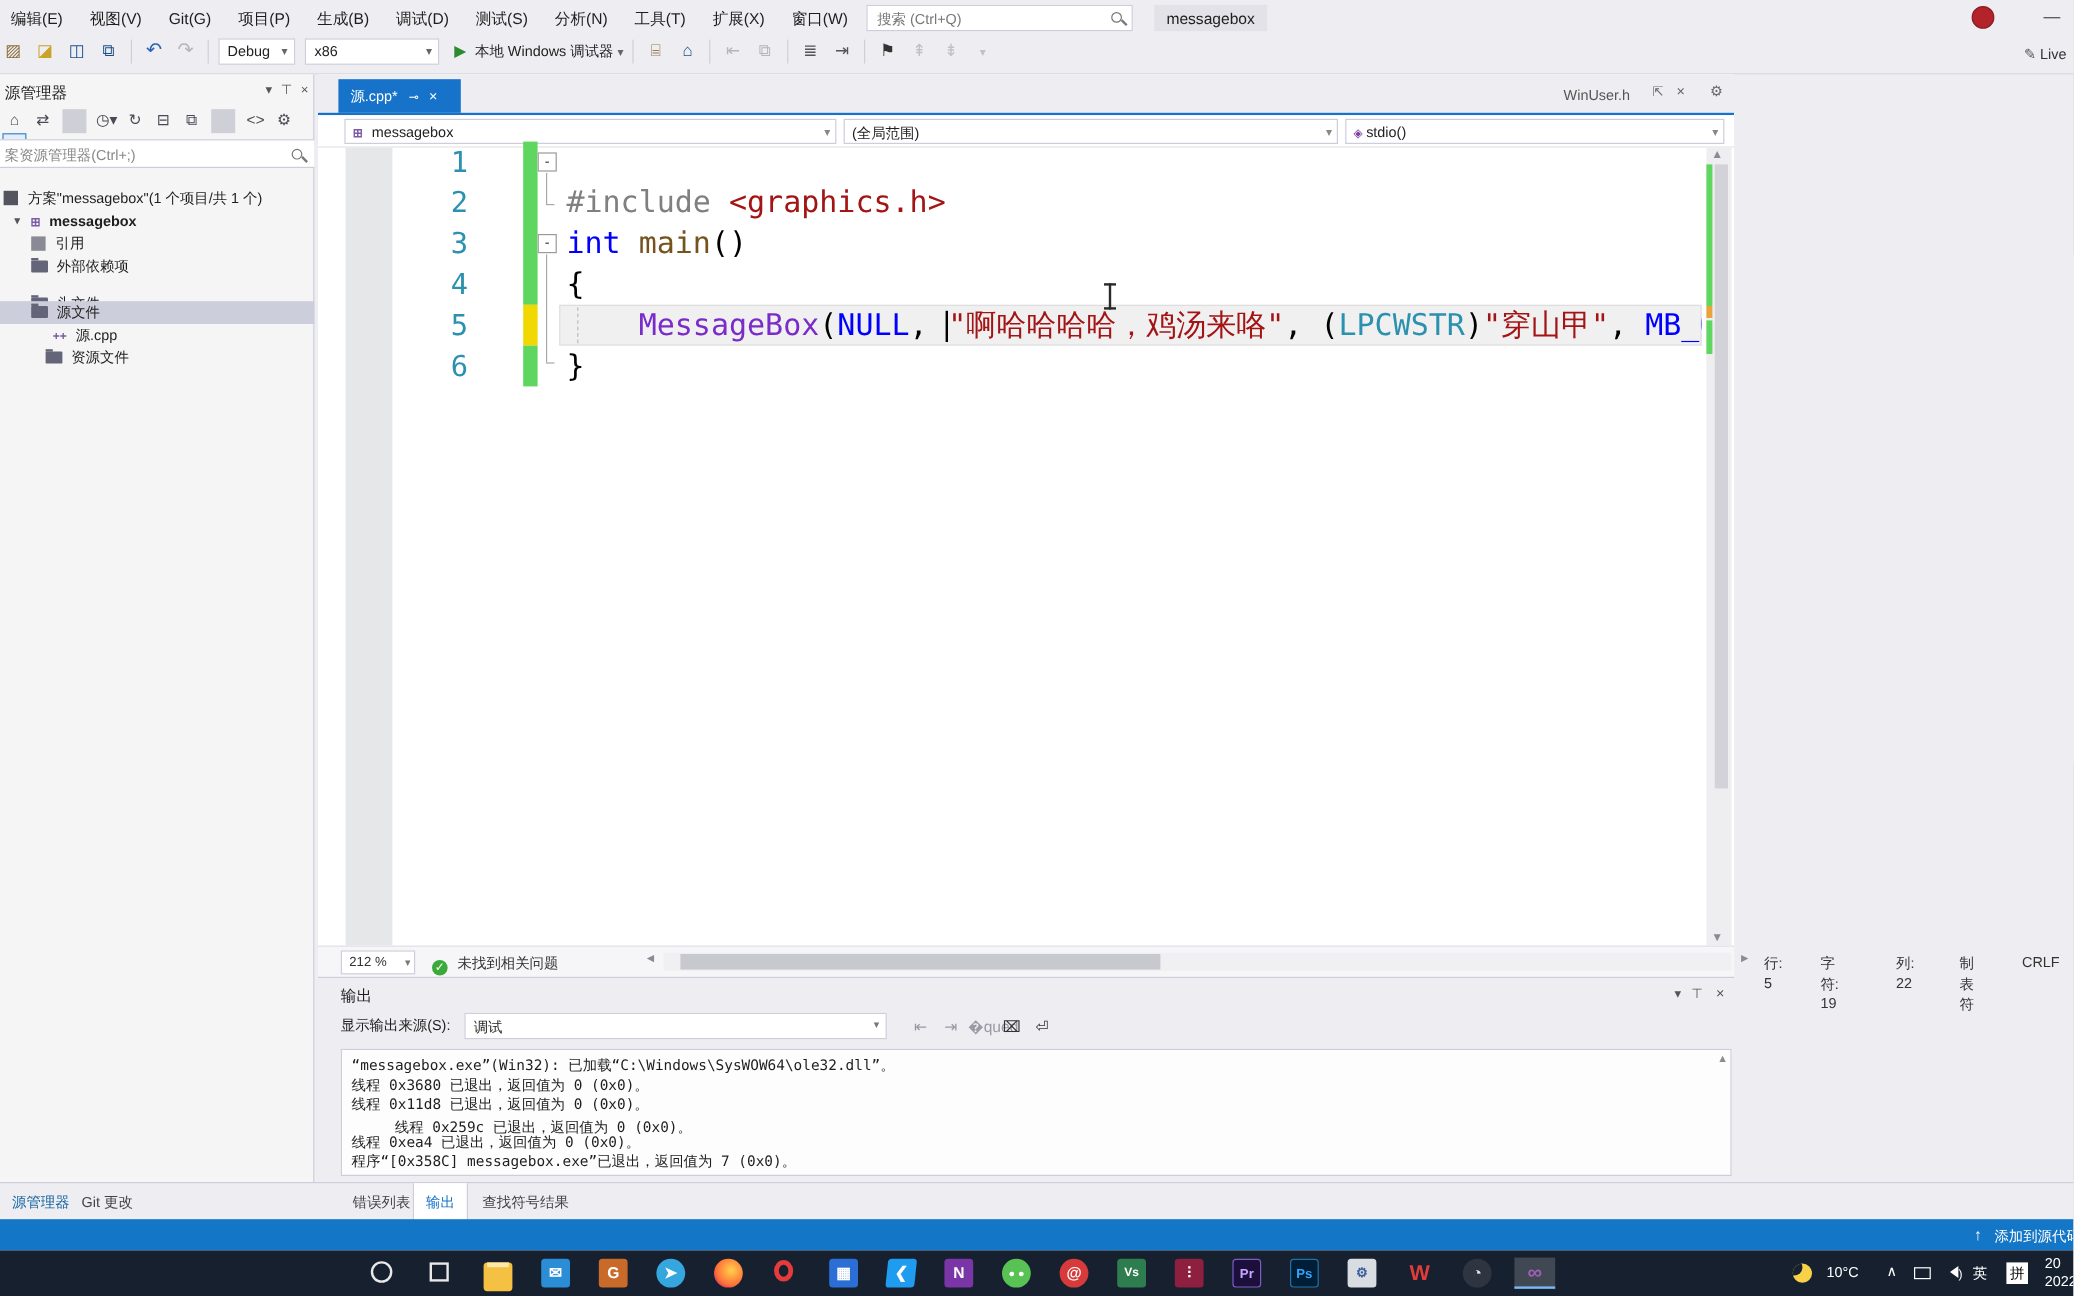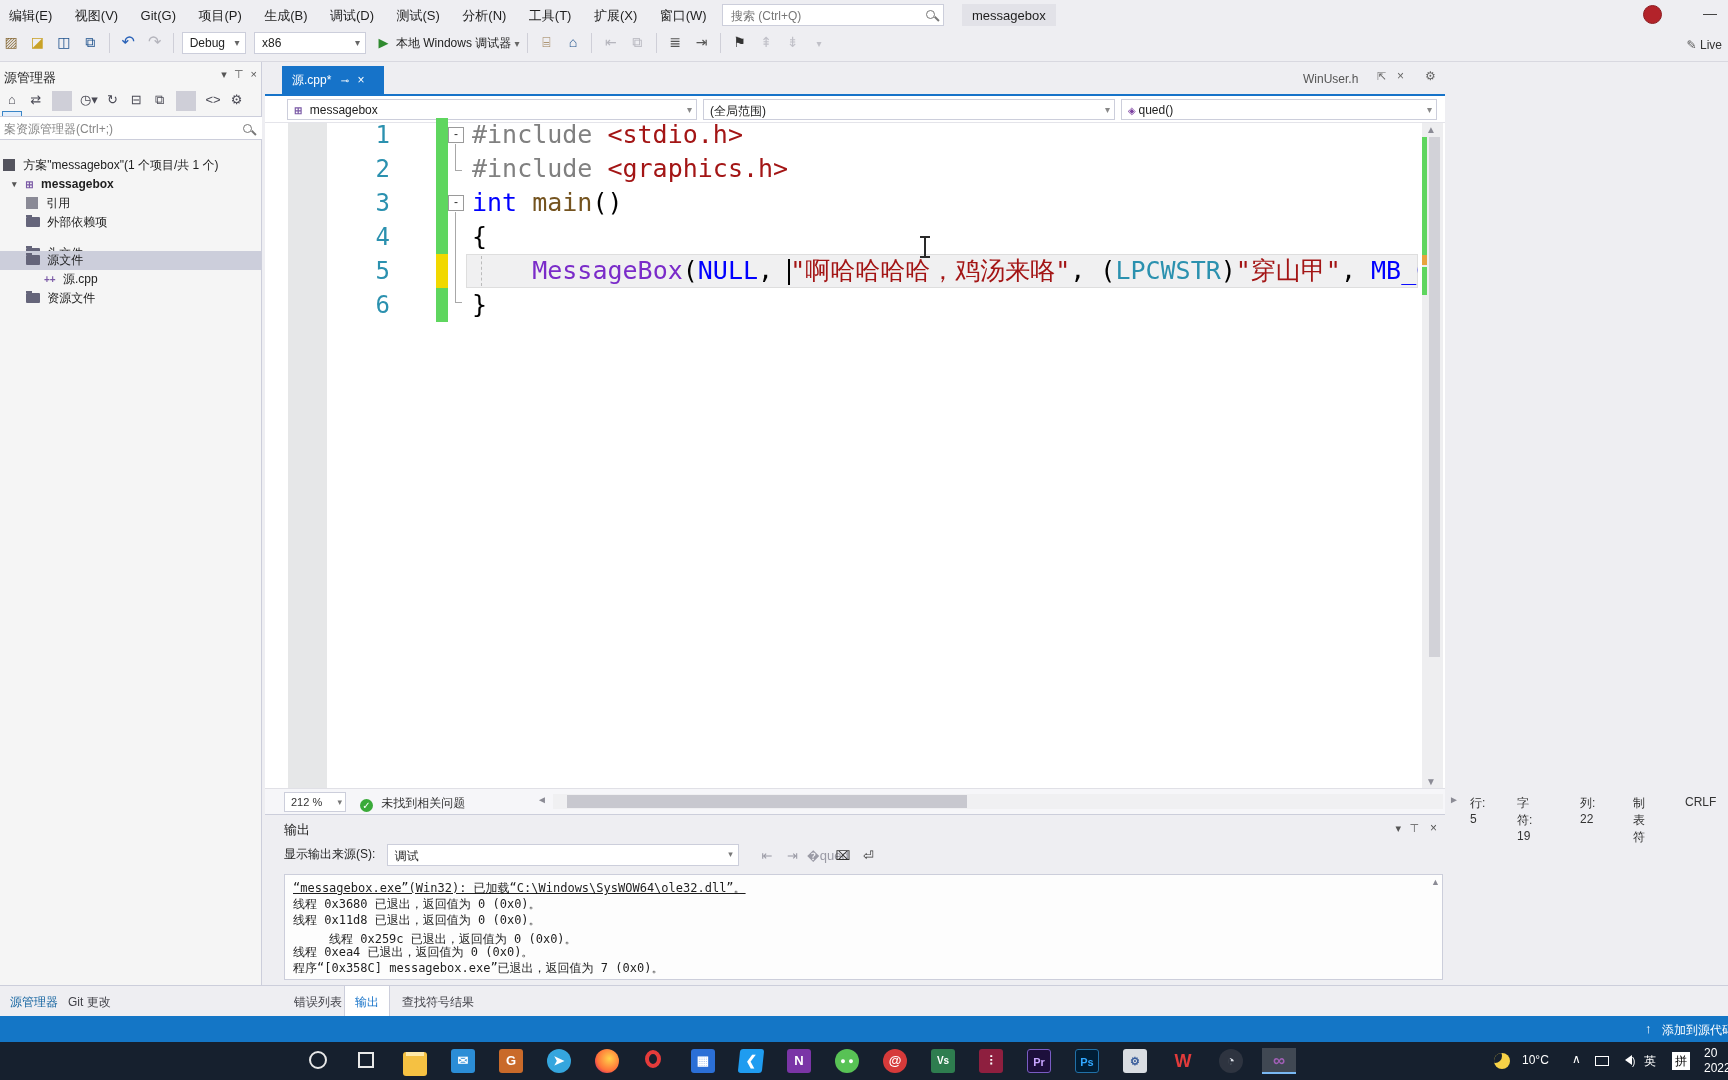--- a/index.html
+++ b/index.html
@@ -218,21 +218,21 @@
         <span class="tlabel">外部依赖项</span></div>
       <div class="trow" style="top:92px;padding-left:26px;margin-top:12px;">
         <span class="fld"></span>
         <span class="tlabel">头文件</span></div>
       <div class="trow sel" style="top:111px;padding-left:26px;">
         <span class="fld"></span>
         <span class="tlabel">源文件</span></div>
       <div class="trow" style="top:130px;padding-left:44px;">
         <span class="cppico">++</span>
         <span class="tlabel">源.cpp</span></div>
-      <div class="trow" style="top:149px;padding-left:26px;">
+      <div class="trow" style="top:149px;padding-left:38px;">
         <span class="fld"></span>
         <span class="tlabel">资源文件</span></div>
     </div>
   </div>
 
   <div class="abs center"></div>
   <div class="abs tabbar">
     <span class="abs rfile" style="left:1038px;top:10px;">WinUser.h</span>
     <span class="abs" style="left:1112px;top:8px;color:#666;font-size:11px;">⇱</span>
     <span class="abs" style="left:1132px;top:7px;color:#666;font-size:12px;">×</span>
@@ -246,21 +246,21 @@
   <div class="abs tabline"></div>
 
   <div class="abs navbar">
     <span class="navdd" style="left:22px;width:410px;">
       <span class="cppico">⊞</span>
       <span>messagebox</span><span class="car">▾</span></span>
     <span class="navdd" style="left:438px;width:412px;">
       <span>(全局范围)</span><span class="car">▾</span></span>
     <span class="navdd" style="left:856px;width:316px;">
       <span style="color:#7b3fa0;font-size:10px;">◈ </span>
-      <span>qued()</span><span class="car">▾</span></span>
+      <span>stdio()</span><span class="car">▾</span></span>
   </div>
 
   <div class="abs bpmargin"></div>
 
   <div class="abs curline"></div>
   <div class="abs" style="left:481px;top:256px;width:1px;height:30px;border-left:1px dashed #bbb;"></div>
 
   <div class="lnum abs" style="left:330px;top:118px;height:34px;line-height:34px;">1</div>
   <div class="lnum abs" style="left:330px;top:152px;height:34px;line-height:34px;">2</div>
   <div class="lnum abs" style="left:330px;top:186px;height:34px;line-height:34px;">3</div>
@@ -272,21 +272,20 @@
   <div class="abs chbar yellow" style="top:254px;height:34px;"></div>
   <div class="abs chbar green" style="top:288px;height:34px;"></div>
 
   <div class="abs foldbox" style="top:127px;">-</div>
   <div class="abs foldbox" style="top:195px;">-</div>
   <div class="abs fguide" style="top:144px;height:26px;"></div>
   <div class="abs" style="left:455px;top:170px;width:7px;height:1px;background:#a8a8a8;"></div>
   <div class="abs fguide" style="top:212px;height:90px;"></div>
   <div class="abs" style="left:455px;top:302px;width:7px;height:1px;background:#a8a8a8;"></div>
 
-  <div class="codeline abs" style="top:118px;"><span class="tok-pp">#include </span><span class="tok-str">&lt;stdio.h&gt;</span></div>
   <div class="codeline abs" style="top:152px;"><span class="tok-pp">#include </span><span class="tok-str">&lt;graphics.h&gt;</span></div>
   <div class="codeline abs" style="top:186px;"><span class="tok-kw">int </span><span class="tok-fn">main</span><span>()</span></div>
   <div class="codeline abs" style="top:220px;"><span>{</span></div>
   <div class="codeline abs" style="top:254px;width:946px;overflow:hidden;"><span>    </span><span class="tok-macro">MessageBox</span><span>(</span><span class="tok-kw">NULL</span><span>, </span><span class="caret"></span><span class="tok-str">"啊哈哈哈哈，鸡汤来咯"</span><span>, (</span><span class="tok-type">LPCWSTR</span><span>)</span><span class="tok-str">"穿山甲"</span><span>, </span><span class="tok-kw">MB_OK</span></div>
   <div class="codeline abs" style="top:288px;"><span>}</span></div>
 
   <div class="ibeam" style="left:918px;top:236px;">
     <i style="left:6px;top:0;width:2px;height:22px;"></i>
     <i style="left:2px;top:0;width:10px;height:2px;"></i>
     <i style="left:2px;top:20px;width:10px;height:2px;"></i>
@@ -329,21 +328,21 @@
       <span class="srcdd">
         <span>调试</span>
         <span style="position:absolute;right:5px;top:4px;color:#777;font-size:9px;">▾</span></span>
       <span class="oico" style="margin-left:14px;">⇤</span>
       <span class="oico">⇥</span>
       <span class="oico">�qued</span>
       <span class="oico on">⌧</span>
       <span class="oico on">⏎</span>
     </div>
     <div class="outbox">
-      <div class="oline" style="top:5px;text-decoration:underline;">“messagebox.exe”(Win32): 已加载“C:\Windows\SysWOW64\ole32.dll”。</div>
+      <div class="oline" style="top:5px;">“messagebox.exe”(Win32): 已加载“C:\Windows\SysWOW64\ole32.dll”。</div>
       <div class="oline" style="top:21px;">线程 0x3680 已退出，返回值为 0 (0x0)。</div>
       <div class="oline" style="top:37px;">线程 0x11d8 已退出，返回值为 0 (0x0)。</div>
       <div class="oline" style="top:56px;margin-left:36px;">线程 0x259c 已退出，返回值为 0 (0x0)。</div>
       <div class="oline" style="top:69px;">线程 0xea4 已退出，返回值为 0 (0x0)。</div>
       <div class="oline" style="top:85px;">程序“[0x358C] messagebox.exe”已退出，返回值为 7 (0x0)。</div>
       <span style="position:absolute;right:2px;top:2px;color:#8b8b95;font-size:9px;">▲</span>
     </div>
   </div>
 
 

